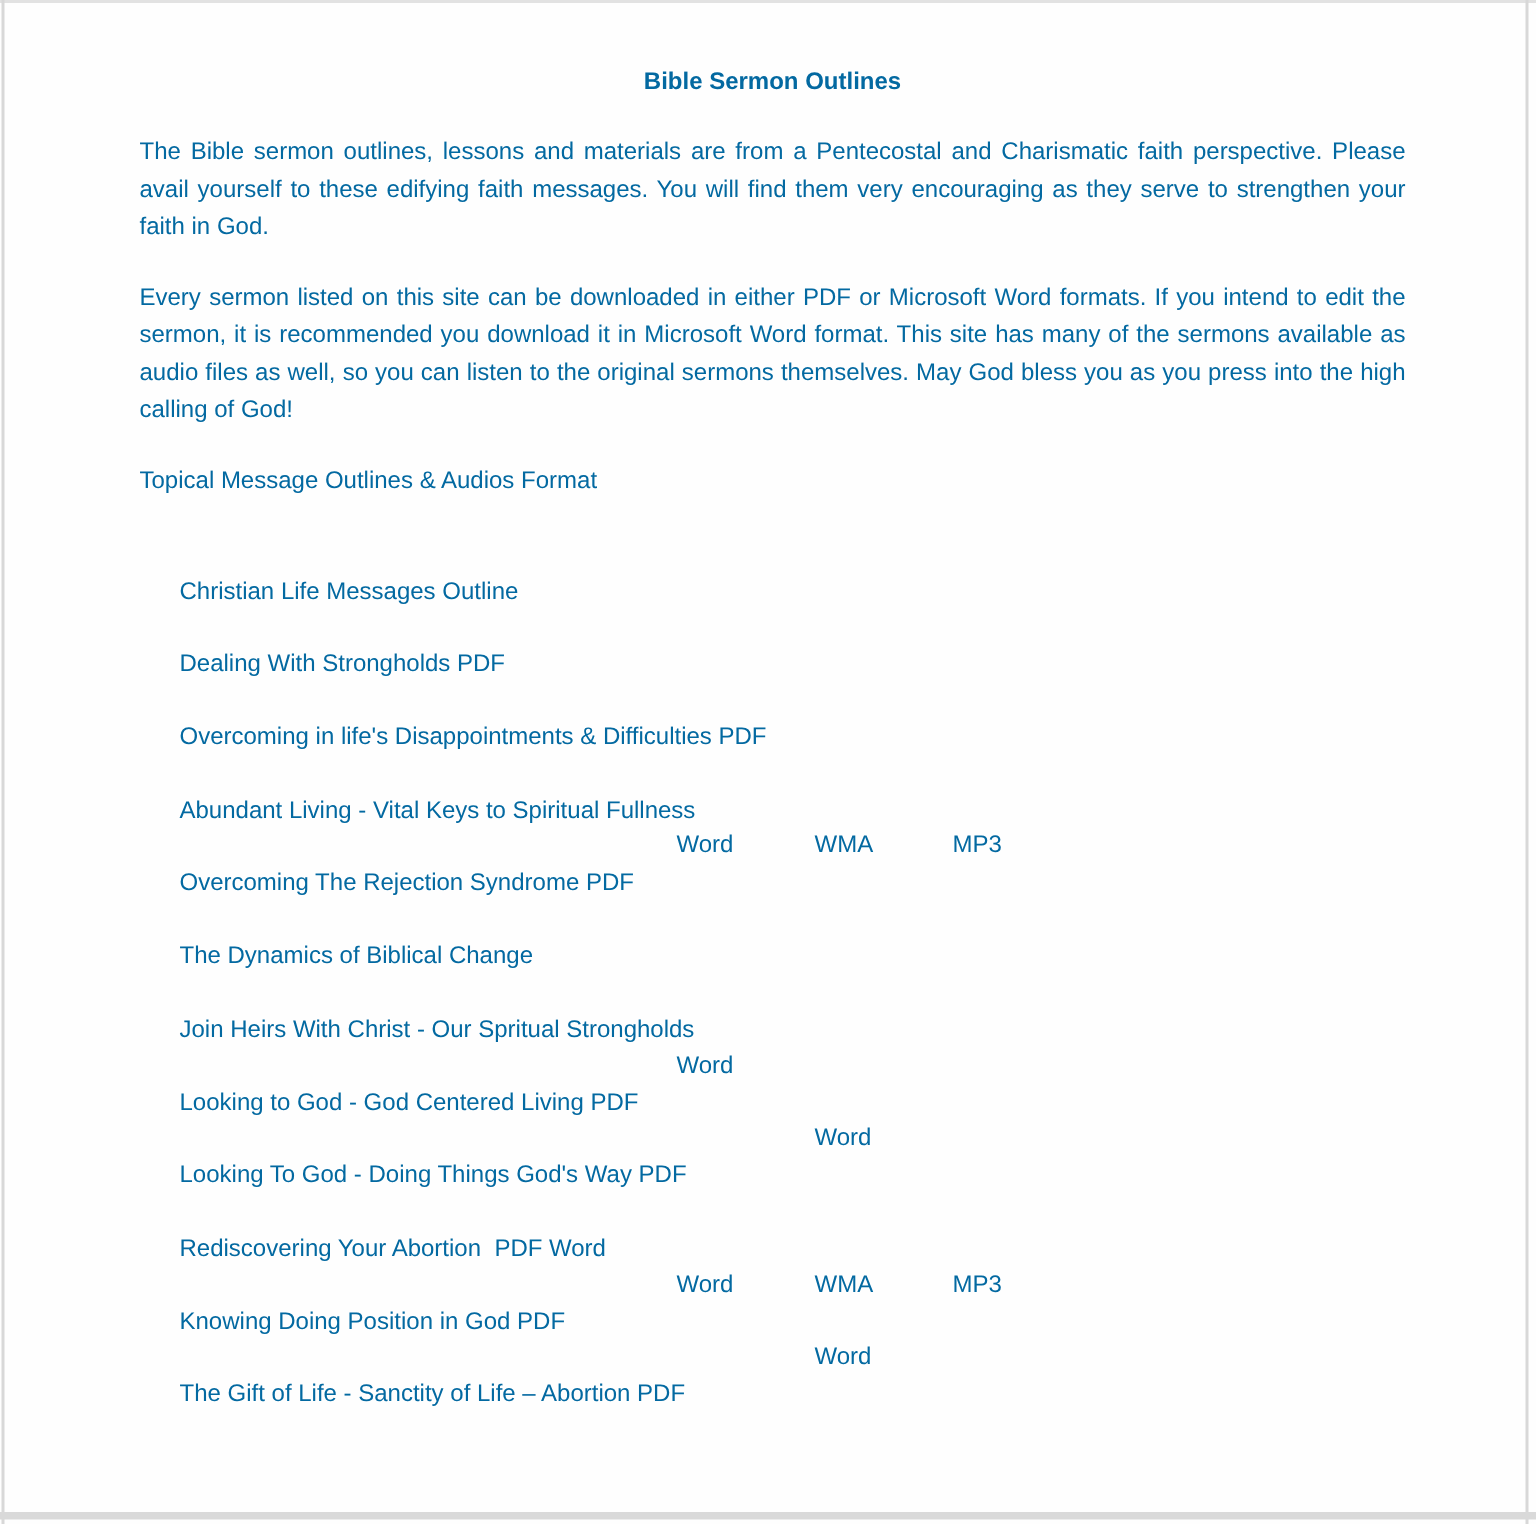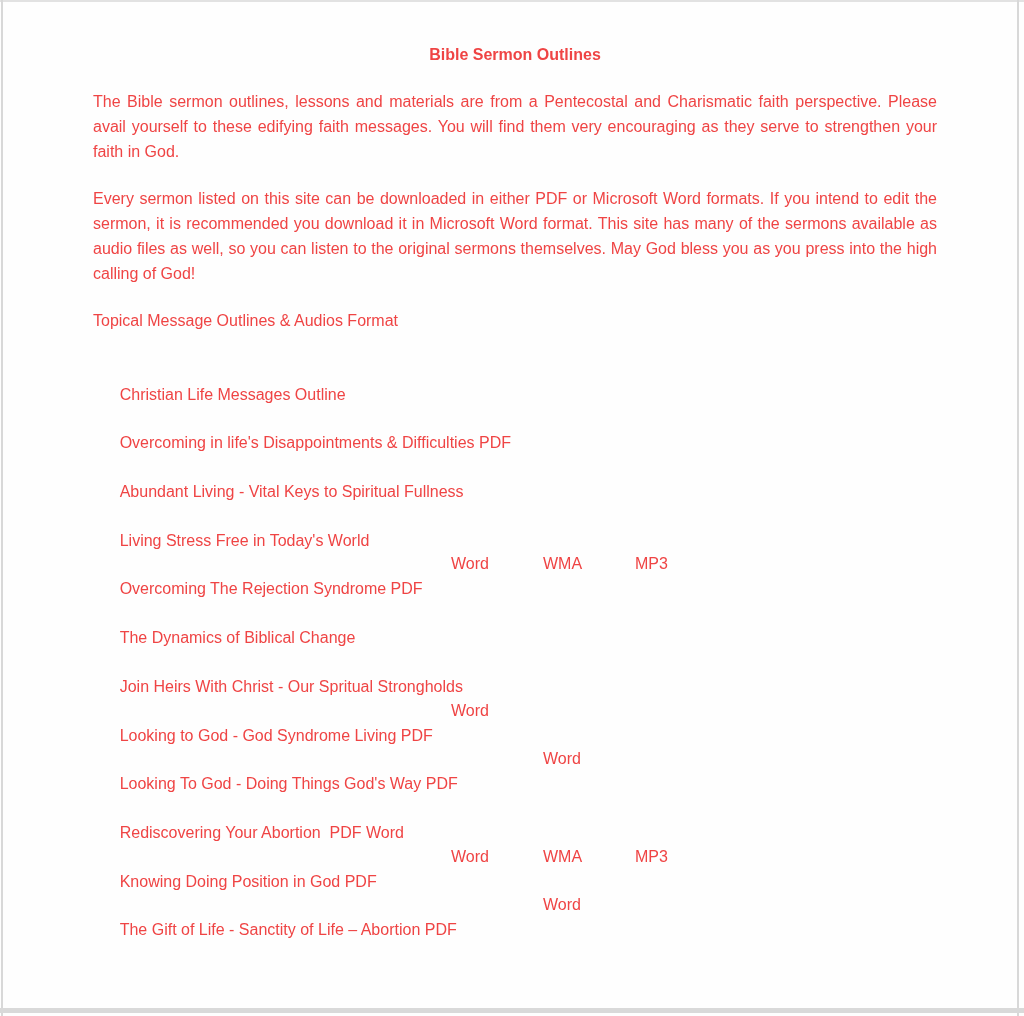--- a/index.html
+++ b/index.html
@@ -7,21 +7,21 @@
     padding: 0;
     background: #ffffff;
   }
   .page {
     position: relative;
     width: 1024px;
     height: 1016px;
     background: #fefefe;
     overflow: hidden;
     font-family: "Liberation Sans", sans-serif;
-    color: #ef4444;
+    color: #0369a1;
   }
   
   .frame-top    { position: absolute; top: 0; left: 0; width: 100%; height: 2px; background: #e2e2e2; }
   .frame-left   { position: absolute; top: 0; left: 1px; width: 2px; height: 100%; background: #d8d8d8; }
   .frame-right  { position: absolute; top: 0; left: 1017px; width: 2px; height: 100%; background: #d8d8d8; }
   .frame-bottom { position: absolute; top: 1008px; left: 0; width: 100%; height: 5px; background: #d9d9d9; }
 
   .content {
     position: absolute;
     left: 93px;
@@ -80,50 +80,50 @@
     <p class="para">The Bible sermon outlines, lessons and materials are from a Pentecostal and Charismatic faith perspective. Please avail yourself to these edifying faith messages. You will find them very encouraging as they serve to strengthen your faith in God.</p>
 
     <p class="para">Every sermon listed on this site can be downloaded in either PDF or Microsoft Word formats. If you intend to edit the sermon, it is recommended you download it in Microsoft Word format. This site has many of the sermons available as audio files as well, so you can listen to the original sermons themselves.  May God bless you as you press into the high calling of God!</p>
 
     <div class="section-heading">Topical Message Outlines &amp; Audios Format</div>
 
     <div class="sermon-row">
       <span class="row-title">Christian Life Messages Outline</span>
     </div>
 
+    <div class="sermon-row">
+      <span class="row-title">Dealing With Strongholds PDF</span>
+    </div>
 
     <div class="sermon-row">
       <span class="row-title">Overcoming in life's Disappointments &amp; Difficulties PDF</span>
     </div>
 
     <div class="sermon-row">
       <span class="row-title">Abundant Living - Vital Keys to Spiritual Fullness</span>
     </div>
 
-    <div class="sermon-row">
-      <span class="row-title">Living Stress Free in Today's World</span>
-    </div>
 
     <div class="sermon-row">
       <span class="row-title">Overcoming The Rejection Syndrome PDF</span>
       <span class="dl-link tab1">Word</span>
       <span class="dl-link tab2">WMA</span>
       <span class="dl-link tab3">MP3</span>
     </div>
 
     <div class="sermon-row">
       <span class="row-title">The Dynamics of Biblical Change</span>
     </div>
 
     <div class="sermon-row">
       <span class="row-title">Join Heirs With Christ - Our Spritual Strongholds</span>
     </div>
 
     <div class="sermon-row">
-      <span class="row-title">Looking to God - God Syndrome Living PDF</span>
+      <span class="row-title">Looking to God - God Centered Living PDF</span>
       <span class="dl-link tab1">Word</span>
     </div>
 
     <div class="sermon-row">
       <span class="row-title">Looking To God - Doing Things God's Way PDF</span>
       <span class="dl-link tab2">Word</span>
     </div>
 
     <div class="sermon-row">
       <span class="row-title">Rediscovering Your Abortion  PDF Word</span>

